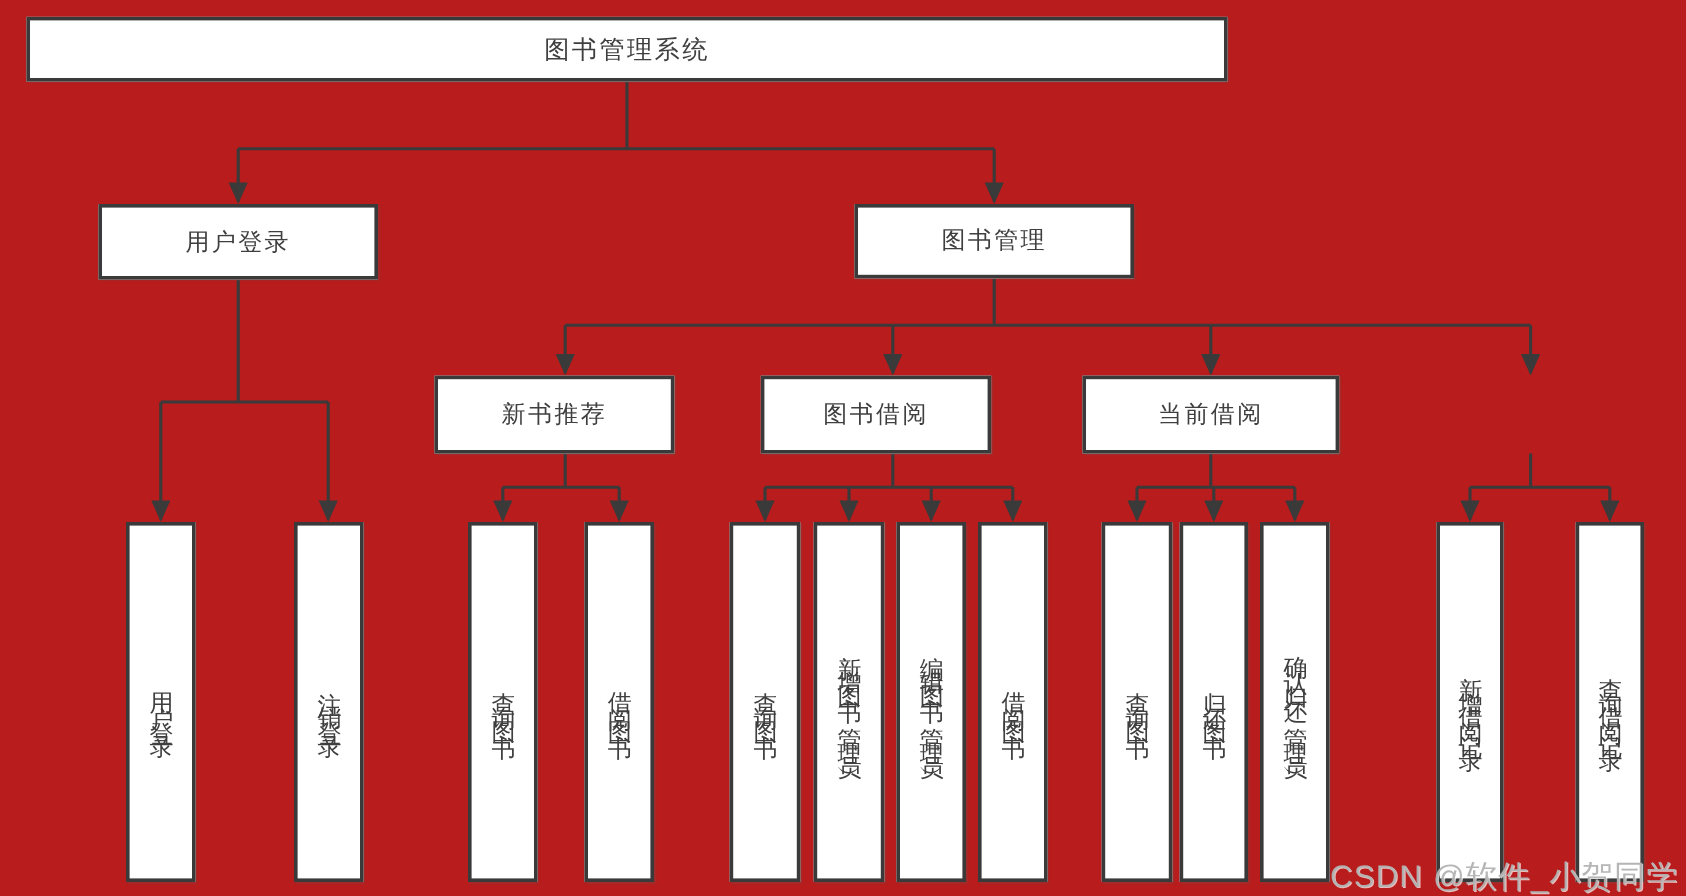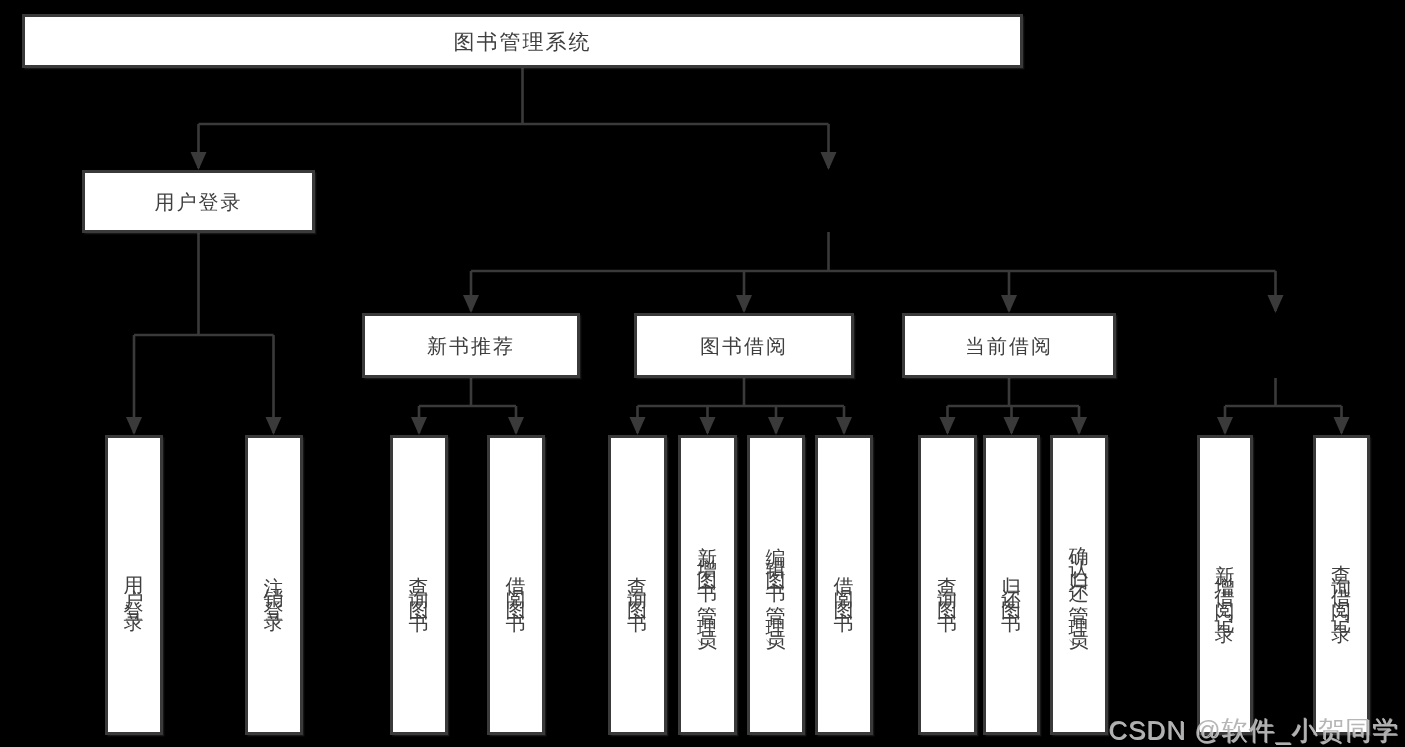--- a/index.html
+++ b/index.html
@@ -5,21 +5,21 @@
   html, body {
     margin: 0;
     padding: 0;
     background: #ffffff;
     font-family: "Liberation Sans", "DejaVu Sans", sans-serif;
   }
   #canvas {
     position: relative;
     width: 1405px;
     height: 747px;
-    background: #000000;
+    background: #b91c1c;
     overflow: hidden;
   }
   #connectors {
     position: absolute;
     left: 0;
     top: 0;
     width: 1405px;
     height: 747px;
     pointer-events: none;
   }
@@ -111,25 +111,28 @@
     </g>
   </svg>
 
   <div class="node h" style="left:22px; top:14px; width:1001px; height:54px; font-size:21px;">
     <span>图书管理系统</span>
   </div>
 
   <div class="node h" style="left:82px; top:170px; width:233px; height:63px;">
     <span>用户登录</span>
   </div>
+  <div class="node h" style="left:712px; top:170px; width:233px; height:62px;">
+    <span>图书管理</span>
+  </div>
 
-  <div class="node h" style="left:362px; top:313px; width:218px; height:65px;">
+  <div class="node h" style="left:362px; top:313px; width:200px; height:65px;">
     <span>新书推荐</span>
   </div>
-  <div class="node h" style="left:634px; top:313px; width:220px; height:65px;">
+  <div class="node h" style="left:634px; top:313px; width:192px; height:65px;">
     <span>图书借阅</span>
   </div>
   <div class="node h" style="left:902px; top:313px; width:214px; height:65px;">
     <span>当前借阅</span>
   </div>
 
   <div class="node leaf" style="left:105px; width:58px;">
     <span class="vtext">用户登录</span>
   </div>
   <div class="node leaf" style="left:245px; width:58px;">

